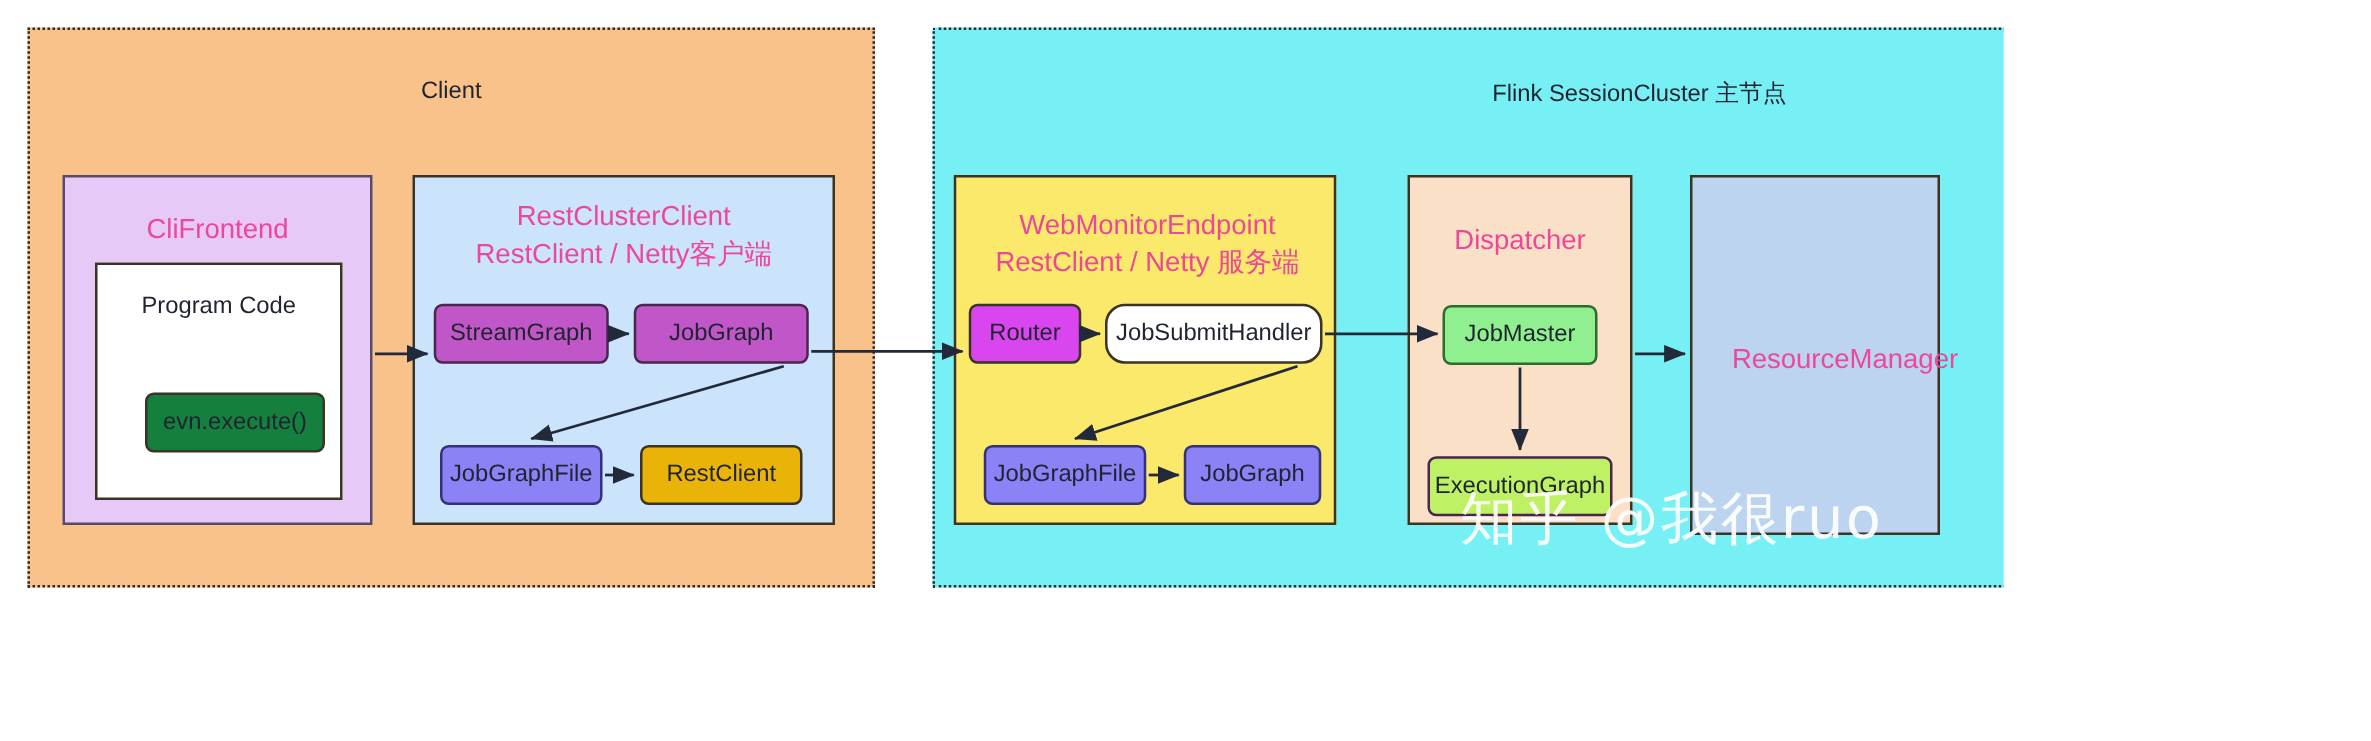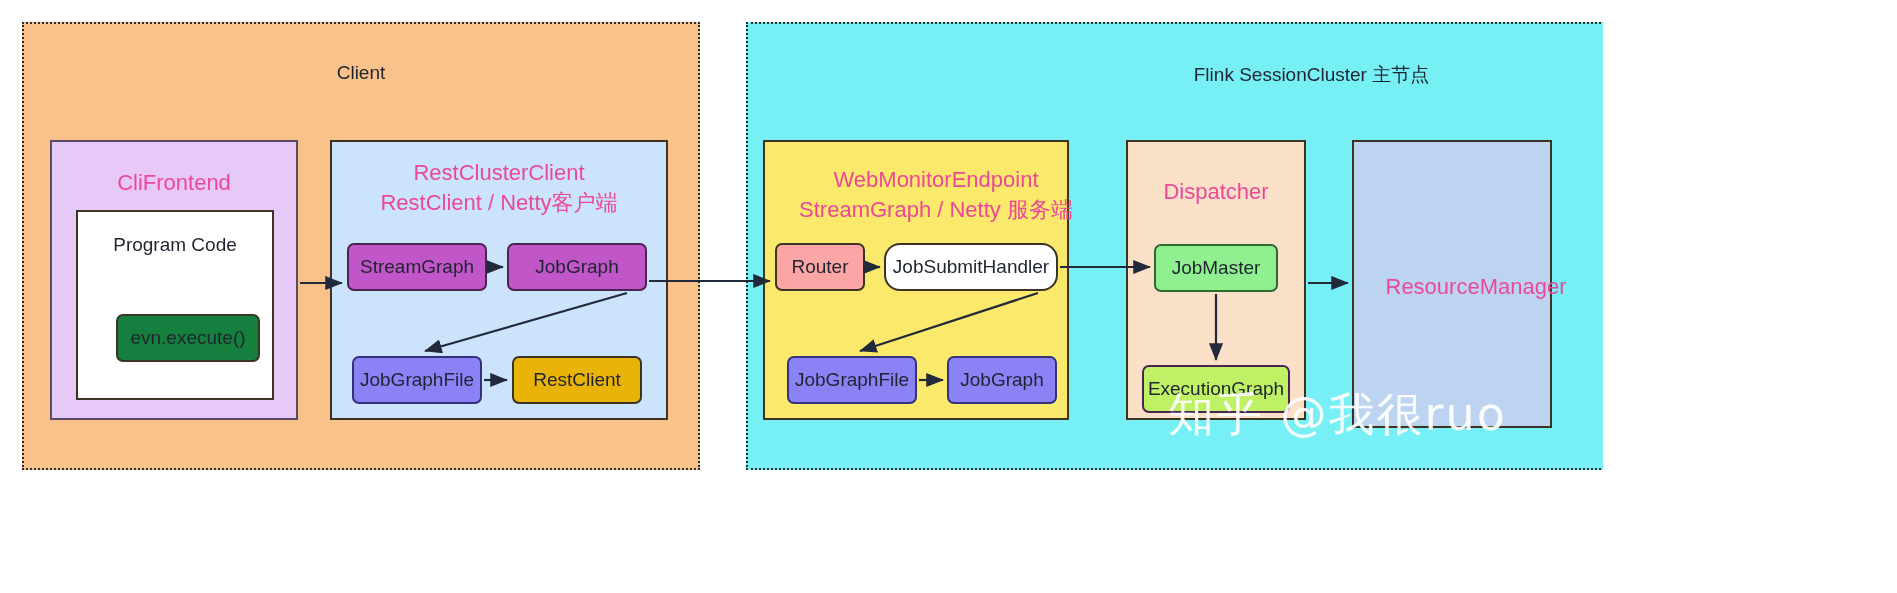--- a/index.html
+++ b/index.html
@@ -59,26 +59,26 @@
   <div class="node" style="left:352px;top:356px;width:130px;height:48px;background:#8b82f6;border-color:#34307a;">JobGraphFile</div>
 
   <div class="node" style="left:512px;top:356px;width:130px;height:48px;background:#eab308;border-color:#3b3324;">RestClient</div>
 
   <div class="cluster" style="left:746px;top:22px;width:1131px;height:448px;background:#77f0f5;">
   </div>
   <div class="cluster-title" style="left:746px;top:62px;width:1131px;">Flink SessionCluster 主节点</div>
 
   <div class="group" style="left:763px;top:140px;width:306px;height:280px;background:#fbe96b;">
   </div>
-  <div class="group-title" style="left:763px;top:165px;width:306px;padding-left:20px;">
+  <div class="group-title" style="left:745px;top:165px;width:306px;padding-left:20px;">
     <div>WebMonitorEndpoint</div>
-    <div>StreamGraph / Netty 服务端</div>
+    <div>RestClient / Netty 服务端</div>
   </div>
 
-  <div class="node" style="left:775px;top:243px;width:90px;height:48px;background:#fca5a5;border-color:#3b3324;">Router</div>
+  <div class="node" style="left:775px;top:243px;width:90px;height:48px;background:#d946ef;border-color:#3b3324;">Router</div>
 
   <div class="node" style="left:884px;top:243px;width:174px;height:48px;background:#ffffff;border-color:#3b3324;border-radius:16px;">JobSubmitHandler</div>
 
   <div class="node" style="left:787px;top:356px;width:130px;height:48px;background:#8b82f6;border-color:#34307a;">JobGraphFile</div>
 
   <div class="node" style="left:947px;top:356px;width:110px;height:48px;background:#8b82f6;border-color:#34307a;">JobGraph</div>
 
   <div class="group" style="left:1126px;top:140px;width:180px;height:280px;background:#fbe0c8;">
   </div>
   <div class="group-title" style="left:1126px;top:177px;width:180px;">Dispatcher</div>

